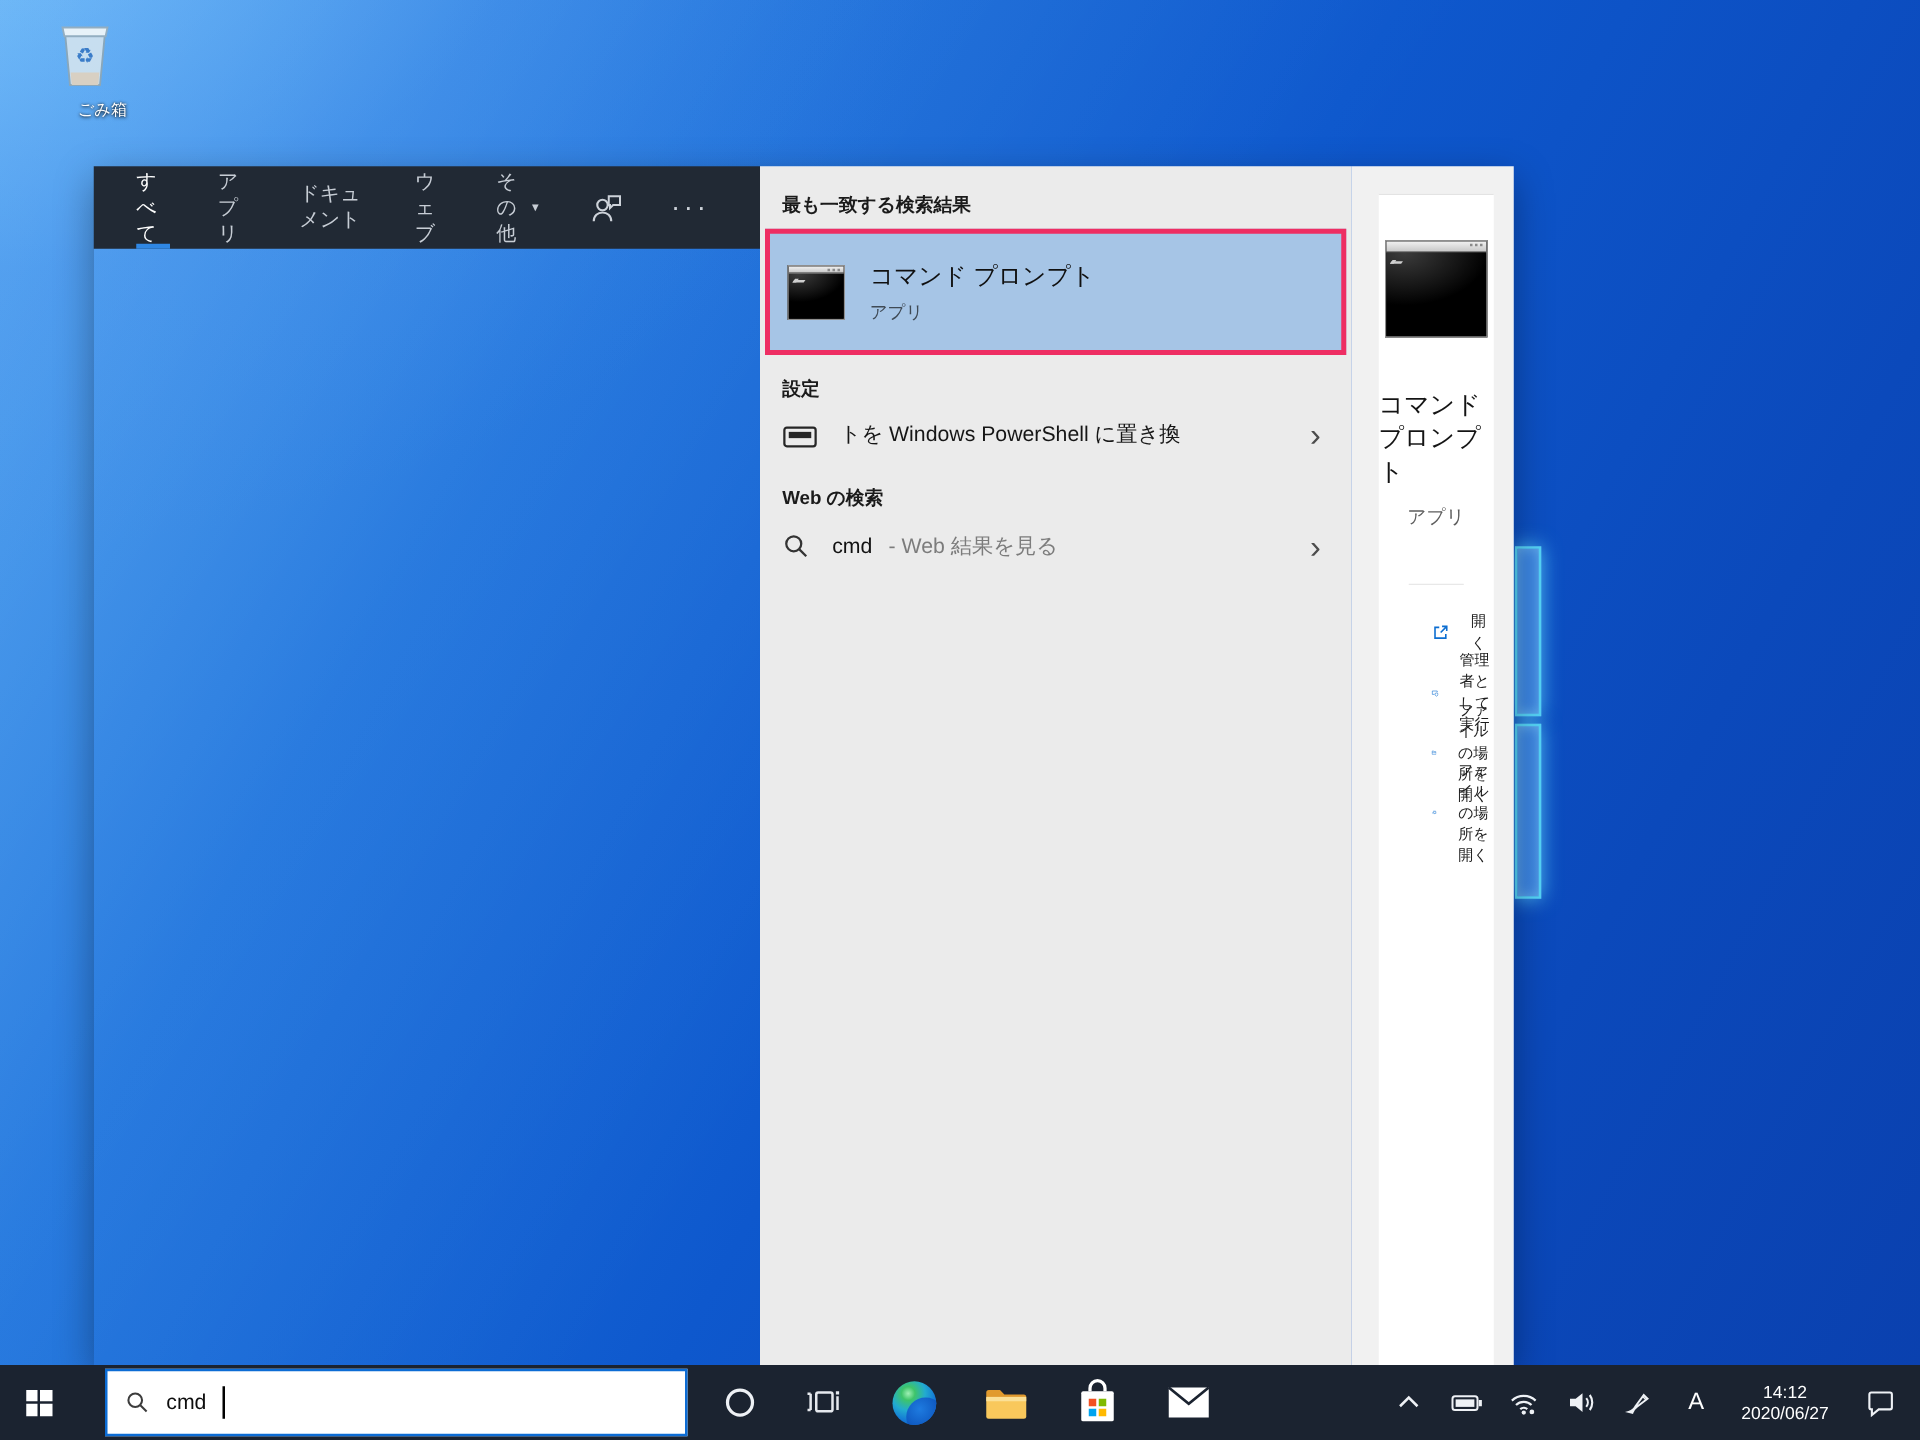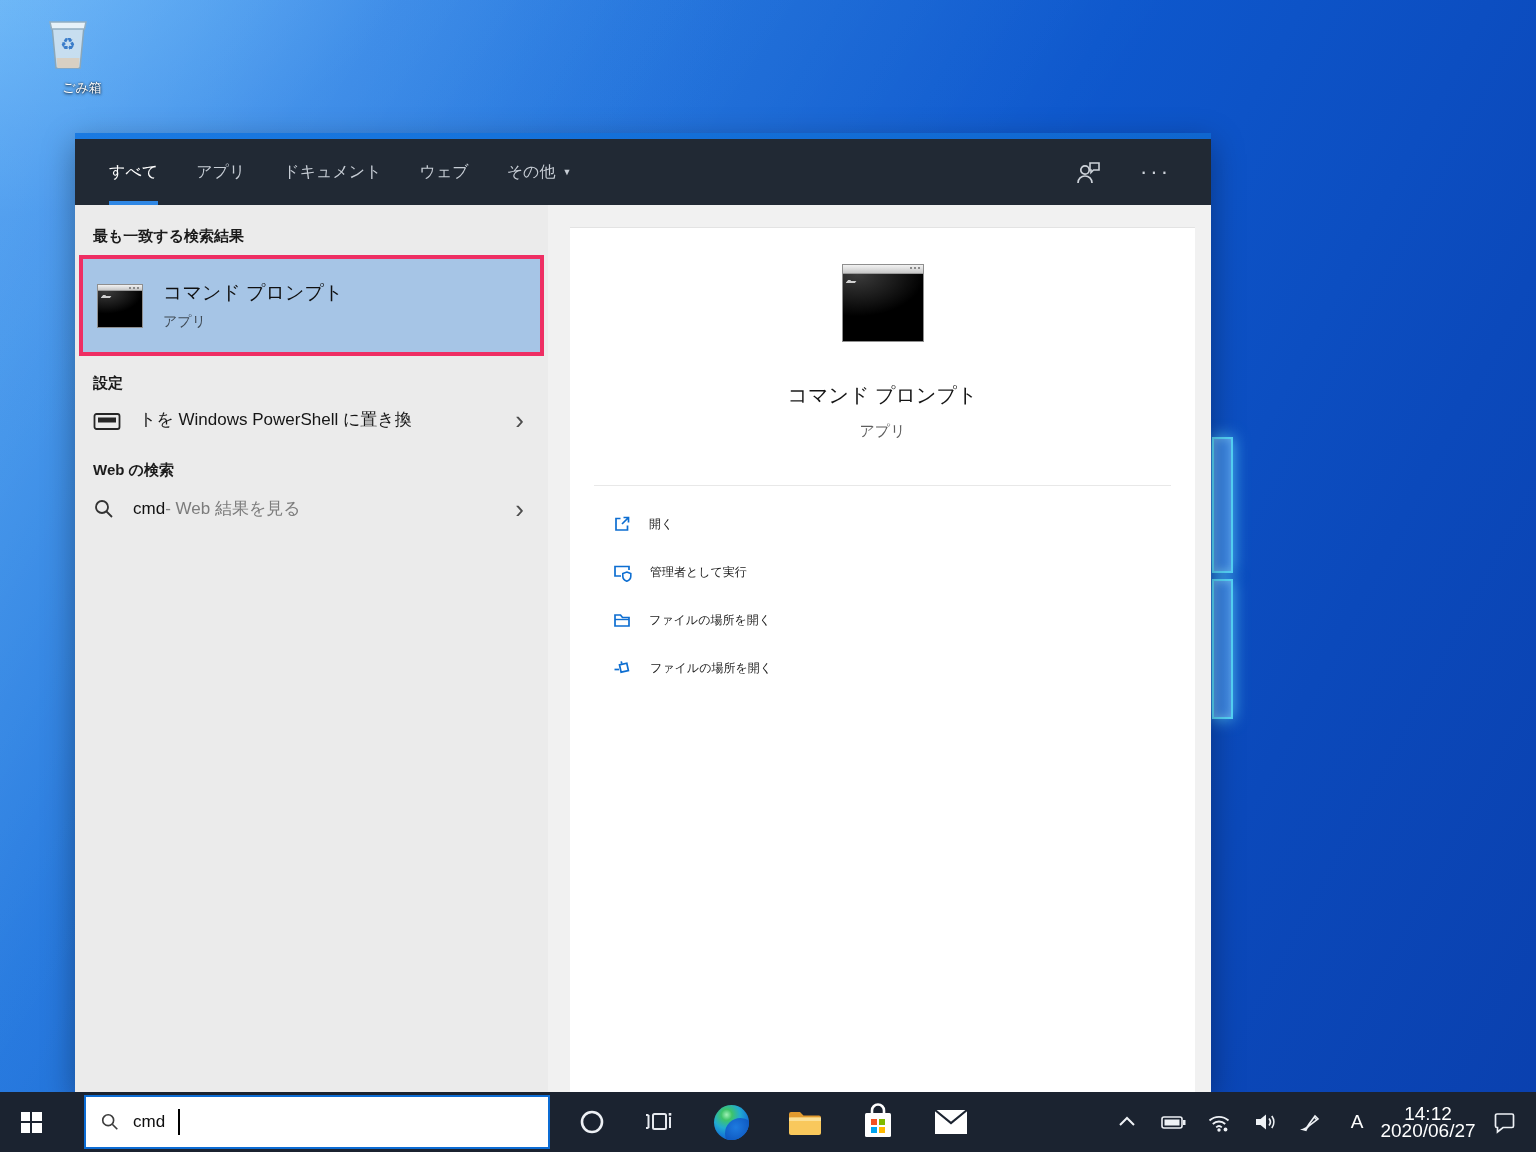--- a/index.html
+++ b/index.html
@@ -21,21 +21,21 @@
     border:2px solid #55d4f7; box-shadow:0 0 16px rgba(90,205,255,.9), inset 0 0 10px rgba(160,230,255,.45); }
   .logo-pane.p1 { left:1212px; top:437px; height:136px; }
   .logo-pane.p2 { left:1212px; top:579px; height:140px; }
 
   
   .bin { position:absolute; left:38px; top:10px; width:88px; text-align:center; cursor:default; }
   .bin-label { margin-top:3px; color:#fff; font-size:13px; text-shadow:0 1px 3px rgba(0,0,0,.85), 0 0 2px rgba(0,0,0,.6); }
 
   
   .panel { position:absolute; left:75px; top:133px; width:1136px; height:959px;
-    box-shadow:0 10px 30px rgba(0,0,0,.35); display:flex; flex-direction:column; }
+    box-shadow:0 10px 30px rgba(0,0,0,.35); display:flex; flex-direction:row; }
   .accent { height:6px; background:linear-gradient(90deg,#1a7ae2,#0f66cf); }
   .hdr { height:66px; background:#212934; display:flex; align-items:stretch; }
   .tabs { display:flex; margin-left:34px; }
   .tab { display:flex; align-items:center; margin-right:38px; color:#c7cdd5; font-size:16px;
     border-bottom:4px solid transparent; padding-top:4px; cursor:pointer; }
   .tab.sel { color:#ffffff; border-bottom-color:#2f87e4; }
   .tab .arrow { font-size:9px; margin-left:7px; color:#c7cdd5; }
   .hdr-icons { margin-left:auto; display:flex; align-items:center; gap:38px; padding-right:40px; }
   .dots { color:#cdd2d9; font-size:22px; letter-spacing:3px; line-height:1; cursor:pointer; }
 
@@ -51,21 +51,21 @@
 
   .best-row { margin:0 4px; height:101px; background:#a6c5e6; border:4px solid #ee2e63;
     display:flex; align-items:center; padding-left:14px; gap:20px; cursor:pointer; }
   .bm-title { font-size:19px; color:#101010; }
   .bm-sub { font-size:14px; color:#3f4a55; margin-top:7px; }
 
   .list-row { display:flex; align-items:flex-start; margin:14px 0 0 18px; padding-right:14px; cursor:pointer; }
   .list-row .ric { flex:0 0 auto; margin-top:5px; }
   .lr-text { margin-left:18px; font-size:17px; color:#161616; line-height:26px; max-width:340px; }
   .lr-text .q { color:#111; }
-  .lr-text .suffix { color:#7c7c7c; margin-left:0; }
+  .lr-text .suffix { color:#7c7c7c; margin-left:13px; }
   .chev { margin-left:auto; color:#4c4c4c; font-size:26px; line-height:22px; font-weight:300;
     align-self:center; padding-right:10px; }
   .web-row { align-items:center; margin-top:16px; }
 
   
   .cmd-ico { position:relative; background:#000; border:1px solid #8f8f8f; overflow:hidden; }
   .cmd-ico .bar { position:absolute; left:0; top:0; right:0; background:linear-gradient(#f2f2f2,#c8c8c8);
     border-bottom:1px solid #9a9a9a; }
   .cmd-ico .bar i { position:absolute; top:2px; right:3px; width:2px; height:2px; background:#8a8a8a;
     box-shadow:-4px 0 0 #8a8a8a, -8px 0 0 #8a8a8a; }
@@ -94,21 +94,21 @@
   .win-grid i { background:#fff; }
   .tb-search { width:466px; height:54px; margin-left:22px; background:#fff; border:2px solid #0c6cd4;
     display:flex; align-items:center; padding-left:14px; gap:13px; cursor:text; }
   .tb-search .q { font-size:17px; color:#0e0e0e; }
   .caret { width:2px; height:26px; background:#000; }
   .appbtn { width:73px; }
   .cortana-btn { width:60px; margin-left:12px; }
   .flex-sp { flex:1; }
   .tray-btn { width:46px; }
   .ime { color:#fff; font-size:19px; }
-  .clock { width:96px; color:#fff; font-size:19px; text-align:center; line-height:17px; cursor:pointer; }
+  .clock { width:96px; color:#fff; font-size:14px; text-align:center; line-height:17px; cursor:pointer; }
   .actionctr { width:54px; margin-right:6px; }
 
   .edge-ico { width:35px; height:35px; border-radius:50%; position:relative; overflow:hidden;
     background:radial-gradient(circle at 36% 28%, #9ff0b5 0%, #3ec46a 16%, #22abd0 40%, #1478d6 64%, #0a55be 100%); }
   .edge-ico:after { content:""; position:absolute; left:30%; top:38%; width:90%; height:90%; border-radius:50%;
     background:radial-gradient(circle at 35% 30%, #1e7be0 0%, #0d55bd 55%, #0a49ad 100%); }
 
   svg { display:block; }
 </style>
 </head>

